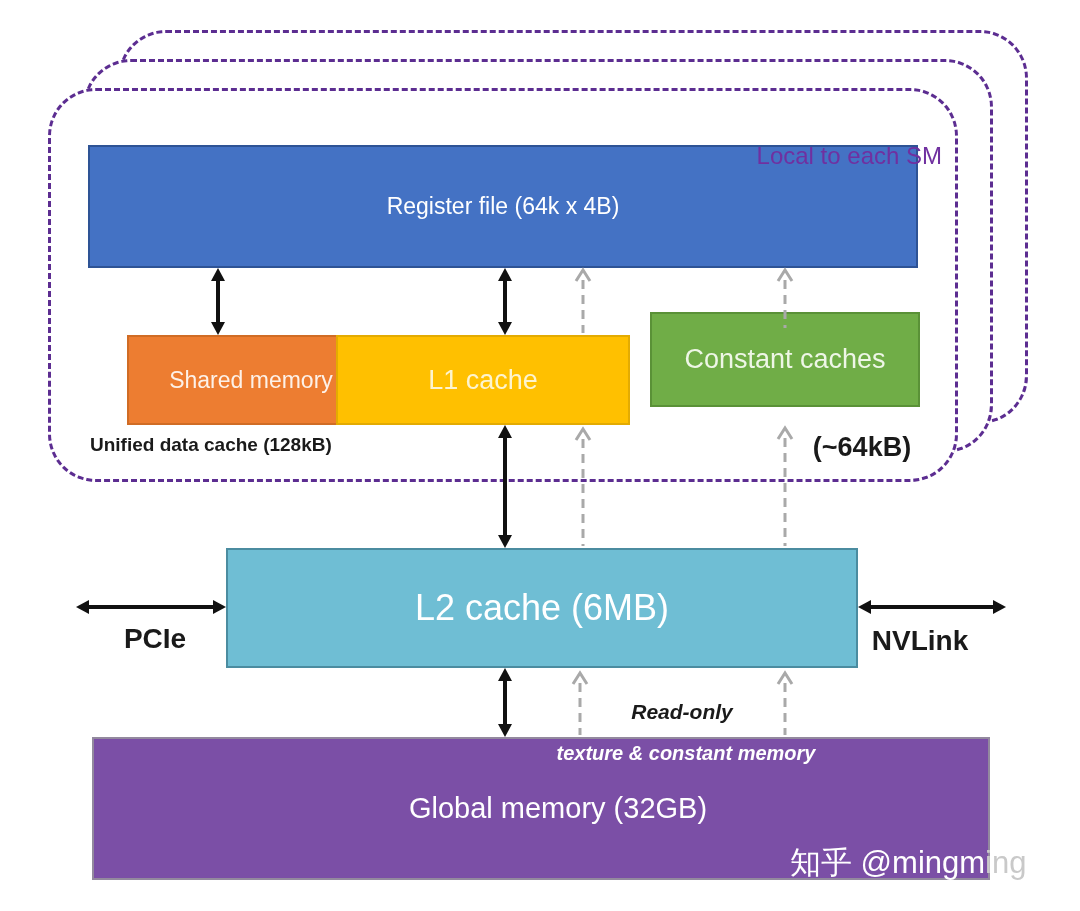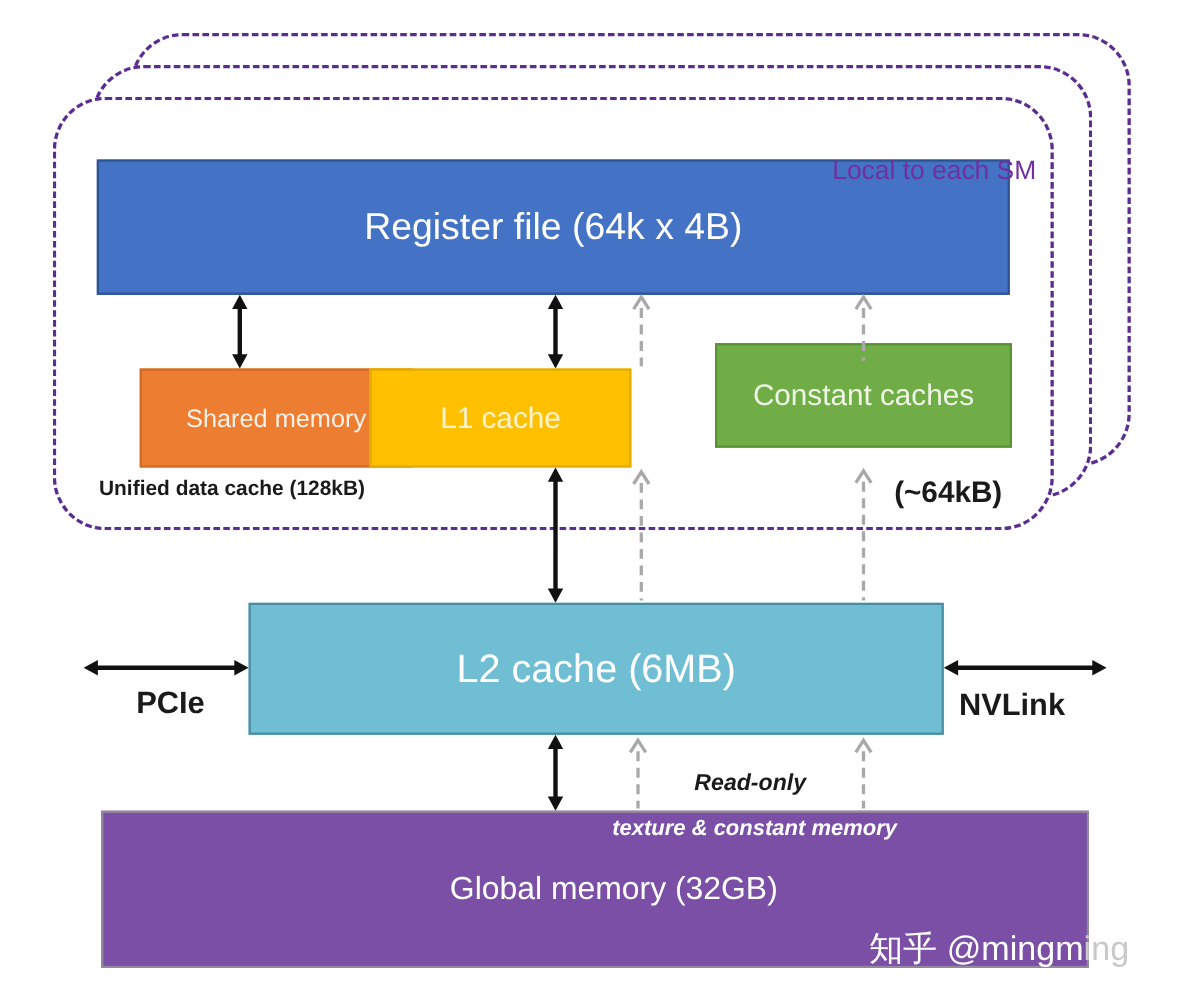--- a/index.html
+++ b/index.html
@@ -11,23 +11,23 @@
     position:absolute;width:904px;height:388px;background:#fff;
     border:3px dashed #5C2D91;border-radius:48px;
   }
   .sm-card.outer{left:118px;top:30px;z-index:1;}
   .sm-card.middle{left:83px;top:59px;z-index:2;}
   .sm-card.front{left:48px;top:88px;z-index:3;}
   .box{
     position:absolute;display:flex;align-items:center;justify-content:center;
     z-index:5;box-sizing:border-box;text-align:center;
   }
-  .box-register{left:88px;top:145px;width:830px;height:123px;background:#4472C4;border:2px solid #2E5395;color:#fff;font-size:34px;}
+  .box-register{left:88px;top:145px;width:830px;height:123px;background:#4472C4;border:2px solid #2E5395;color:#fff;font-size:23px;}
   .box-shared{left:88px;top:335px;width:248px;height:90px;background:#ED7D31;border:2px solid #d06c25;color:#fdf1e8;font-size:23px;margin-left:39px;}
-  .box-l1{left:336px;top:335px;width:238px;height:90px;background:#FFC000;border:2px solid #e3ab02;color:#fdf4cf;font-size:27px;}
+  .box-l1{left:336px;top:335px;width:294px;height:90px;background:#FFC000;border:2px solid #e3ab02;color:#fdf4cf;font-size:27px;}
   .box-constant{left:650px;top:312px;width:270px;height:95px;background:#70AD47;border:2px solid #5a9137;color:#eef6e6;font-size:27px;}
   .box-l2{left:226px;top:548px;width:632px;height:120px;background:#6FBED4;border:2px solid #4b8ca0;color:#fff;font-size:36px;}
   .box-global{left:92px;top:737px;width:898px;height:143px;background:#7B4FA6;border:2px solid #93899e;color:#fff;font-size:29px;padding-left:34px;}
   .lbl{position:absolute;z-index:7;color:#1a1a1a;}
   .lbl-local-sm{left:620px;top:100px;width:322px;text-align:right;color:#7030A0;font-size:24px;margin-top:42px;}
   .lbl-unified{left:90px;top:434px;font-size:19px;font-weight:600;}
   .lbl-64kb{left:806px;top:432px;width:112px;text-align:center;font-size:27px;font-weight:600;}
   .lbl-pcie{left:100px;top:623px;width:110px;text-align:center;font-size:28px;font-weight:600;}
   .lbl-nvlink{left:858px;top:625px;width:124px;text-align:center;font-size:28px;font-weight:600;}
   .lbl-readonly{left:582px;top:700px;width:200px;text-align:center;font-size:21px;font-style:italic;font-weight:600;}

